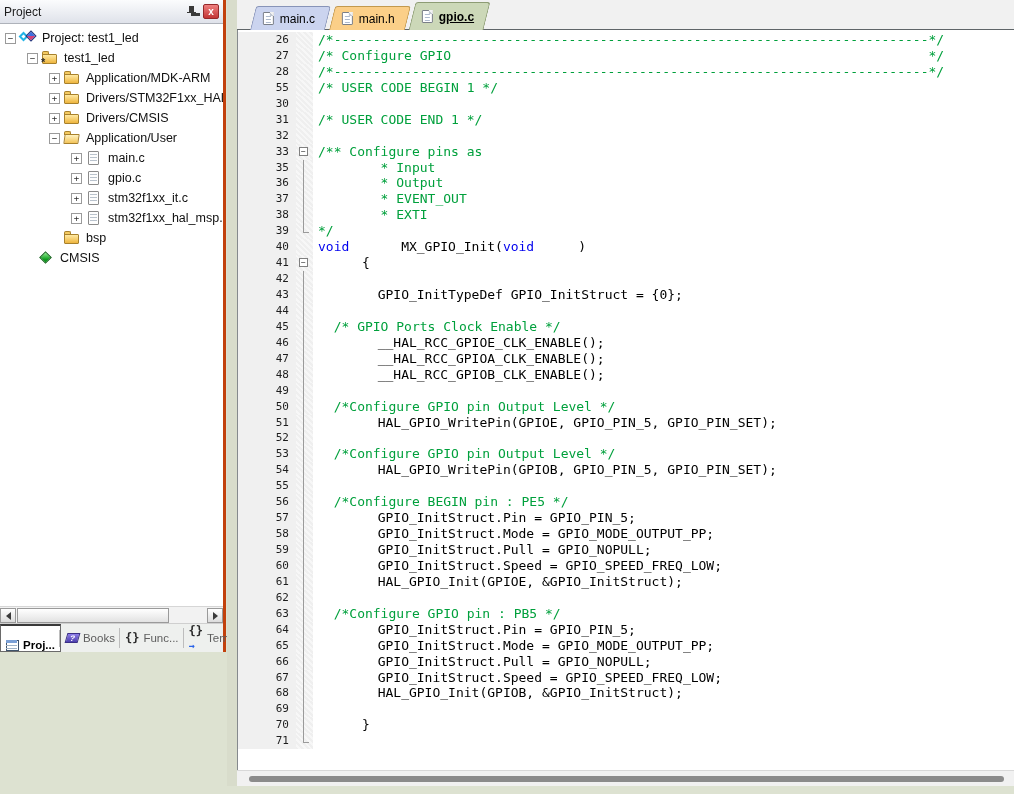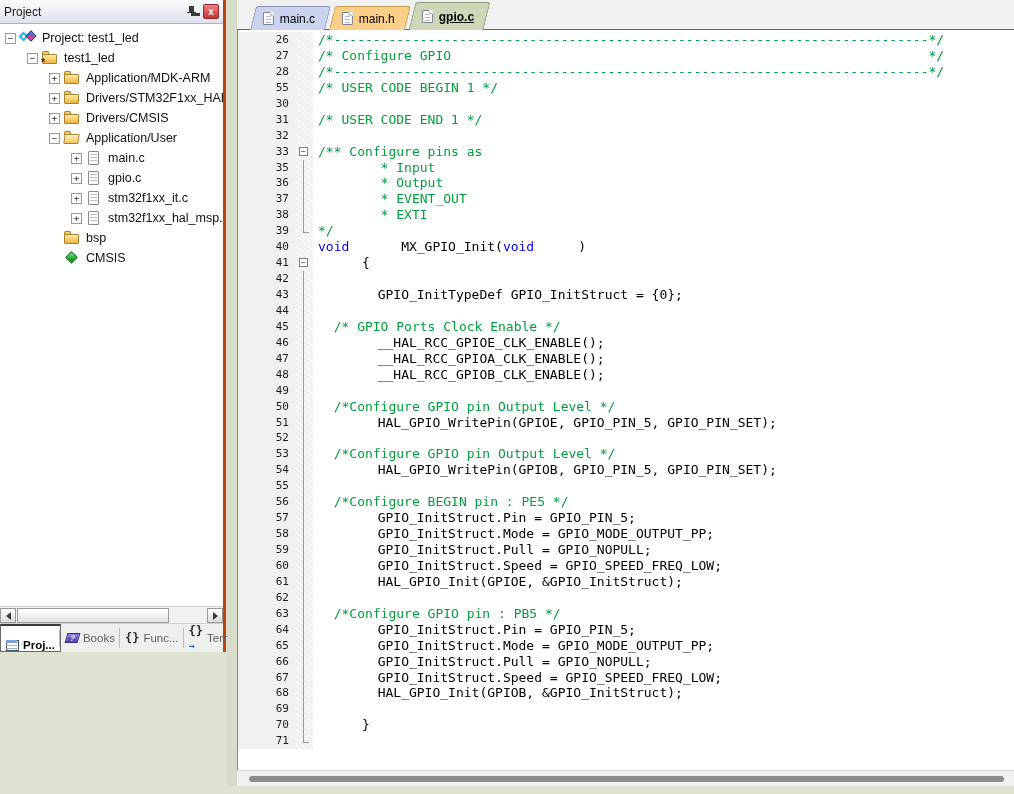--- a/index.html
+++ b/index.html
@@ -209,21 +209,21 @@
           <span>stm32f1xx_hal_msp.c</span>
         </div>
         <div class="tree-row" style="padding-left: 49px;">
           <span class="expander none"></span>
           <span class="tree-icon ic-folder">
             <span class="tab"></span>
             <span class="body"></span>
           </span>
           <span>bsp</span>
         </div>
-        <div class="tree-row" style="padding-left: 49px; text-align: right;">
+        <div class="tree-row" style="padding-left: 23px; text-align: right;">
           <span class="expander none"></span>
           <span class="tree-icon ic-cmsis">
             <span class="gem"></span>
           </span>
           <span>CMSIS</span>
         </div>
       </div>
     <div class="panel-hscroll">
       <span class="sb-btn left">
           <span class="arrow-l"></span>

